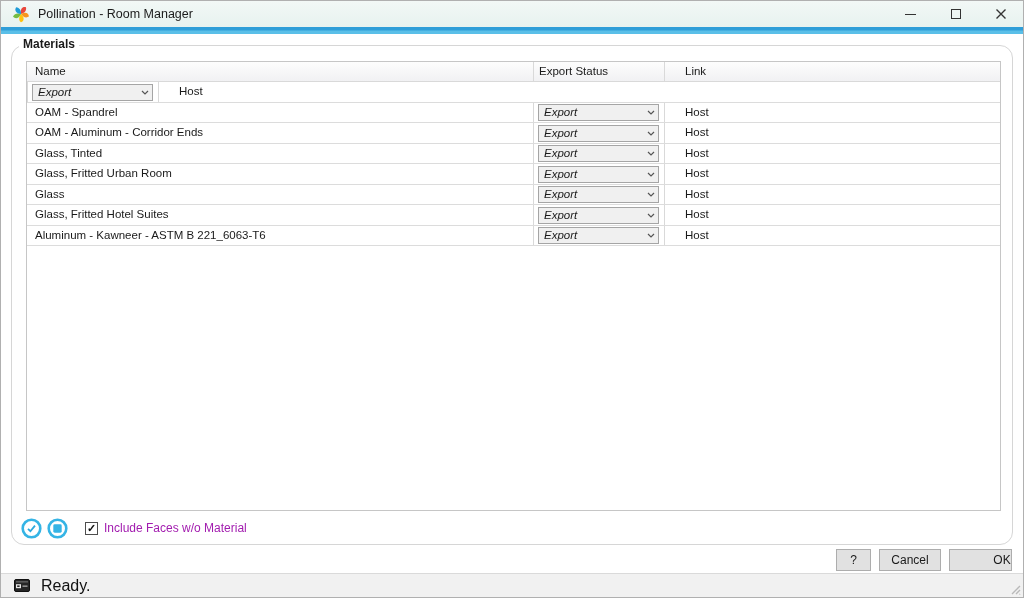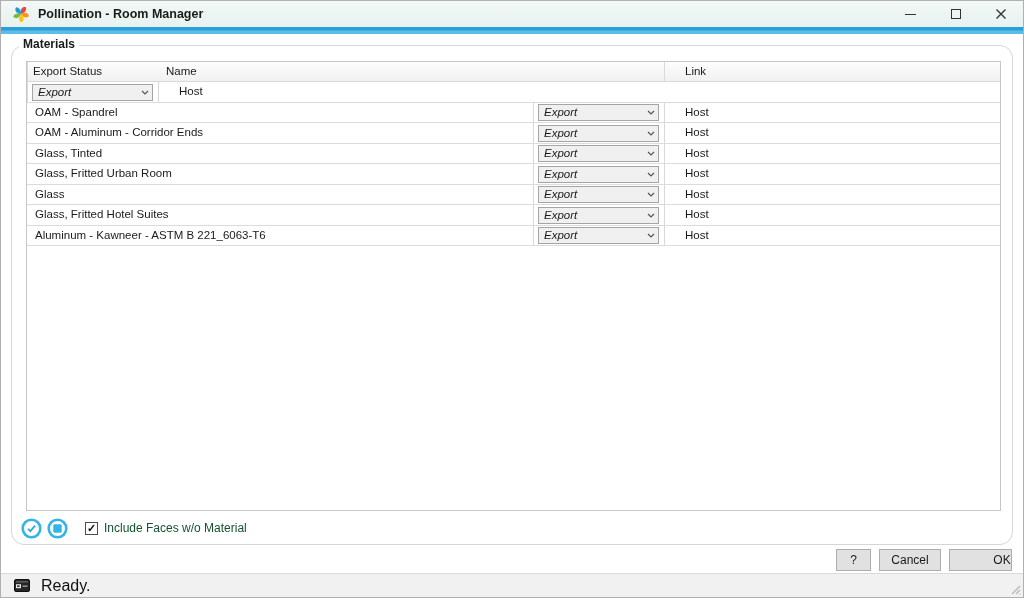--- a/index.html
+++ b/index.html
@@ -8,21 +8,21 @@
 
   .window{
     position:relative; width:1024px; height:598px;
     background:#ffffff; border:1px solid #b0b0b0; overflow:hidden;
   }
 
   
   .titlebar{
     position:absolute; top:0; left:0; right:0; height:26px;
     background:linear-gradient(#f2f8f6,#e7f2ef);
-    display:flex; align-items:center;font-weight:bold;
+    display:flex; align-items:center;
   }
   .app-icon{ margin-left:11px; width:18px; height:18px; display:block; }
   .title-text{ margin-left:8px; font-size:12.5px; color:#1b1b1b; }
   .win-controls{ margin-left:auto; display:flex; height:100%; }
   .win-btn{ width:45px; height:100%; display:flex; align-items:center; justify-content:center; cursor:default; }
   .min-glyph{ width:11px; height:0; border-top:1.4px solid #333; display:block; }
   .max-glyph{ width:10px; height:10px; border:1.4px solid #333; display:block; }
 
   
   .accent-strip{
@@ -70,21 +70,21 @@
 
   
   .group-footer{ position:absolute; left:9px; top:471px; height:22px; display:flex; align-items:center; }
   .circle-btn{ width:21px; height:21px; margin-right:5px; display:block; cursor:default; }
   .checkbox-wrap{ display:flex; align-items:center; margin-left:12px; }
   .checkbox{
     width:13px; height:13px; background:#ffffff; border:1px solid #4d4d4d;
     display:flex; align-items:center; justify-content:center; cursor:default;
   }
   .checkbox .mark{ font-size:11px; font-weight:bold; color:#111; line-height:11px; transform:translateY(-0.5px); }
-  .checkbox-label{ margin-left:6px; font-size:12px; color:#14532d; }
+  .checkbox-label{ margin-left:6px; font-size:12px; color:#a21caf; }
 
   
   .dlg-btn{
     position:absolute; top:515px; height:22px;
     background:#e1e1e1; border:1px solid #adadad;
     font-family:"Liberation Sans", sans-serif; font-size:12px; color:#1a1a1a;
     display:flex; align-items:center; justify-content:center; cursor:default;
   }
   .btn-help{ right:152px; width:35px; }
   .btn-cancel{ right:82px; width:62px; }
@@ -133,22 +133,22 @@
 
   <div class="accent-strip"></div>
 
   <div class="content">
 
     <div class="groupbox">
       <span class="groupbox-label">Materials</span>
 
       <div class="mtable">
         <div class="thead">
+          <div class="th c-name">Name</div>
           <div class="th c-status">Export Status</div>
-          <div class="th c-name">Name</div>
           <div class="th c-link">Link</div>
         </div>
         <div class="tbody">
             <div class="trow">
               <div class="cell c-status">
                 <div class="dropdown">
                   <span class="dd-label">Export</span>
                   <span class="chev">
                     <svg width="8" height="5" viewBox="0 0 8 5">
                       <path d="M1 1 L4 4 L7 1" fill="none" stroke="#555" stroke-width="1.2"></path>

